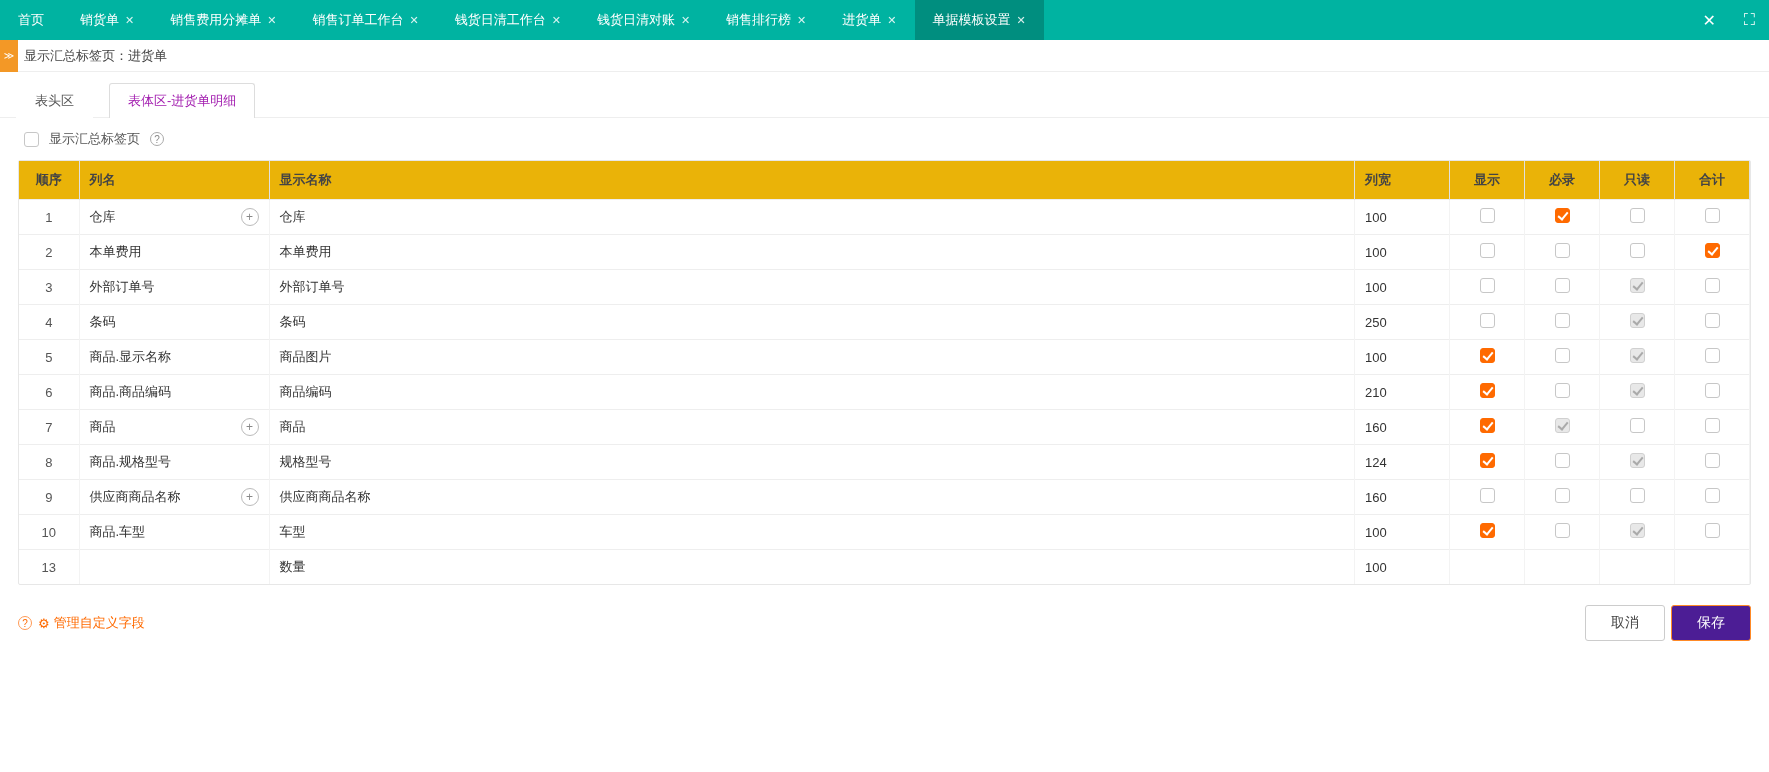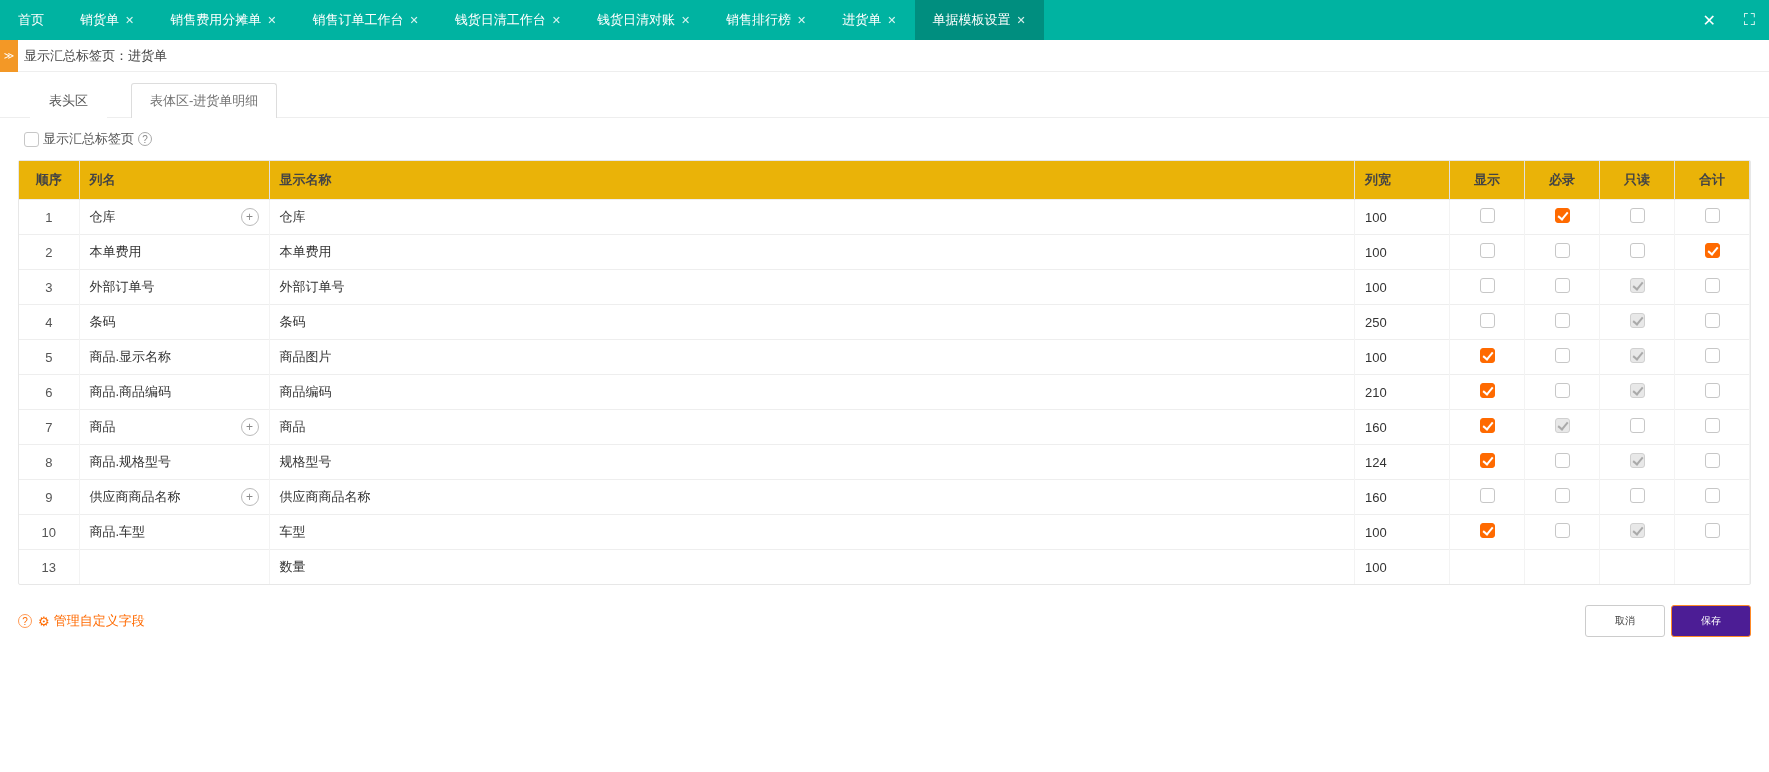--- a/index.html
+++ b/index.html
@@ -42,49 +42,48 @@
     display: flex; align-items: center; justify-content: center;
     color: #fff; font-size: 10px;
     cursor: pointer;
   }
   .sub-header .title { padding: 0 6px; color:#444;}
 
   
   .inner-tabs {
     display: flex;
     align-items: flex-end;
-    gap: 8px;
-    padding: 10px 0 0 30px;
+    gap: 16px;
+    padding: 10px 0 0 16px;
     border-bottom: 1px solid #eee;
     text-align: right;
   }
   .inner-tabs .itab {
     padding: 8px 18px;
     border: 1px solid transparent;
     border-bottom: none;
     cursor: pointer;
     color: #555;
     position: relative;
     top: 1px;
     background:#fff;
   }
   .inner-tabs .itab.active {
-    color: #737373;
+    color: #a21caf;
     border-color: #ddd;
     border-top-left-radius: 3px;
     border-top-right-radius: 3px;
-    margin-left: 16px;
   }
 
   
   .option-row {
     padding: 12px 0 12px 24px;
     display: flex;
     align-items: center;
-    gap: 4px;
+    gap: 10px;
     color: #555;
   }
   .option-row .qmark {
     width: 14px; height: 14px;
     border: 1px solid #aaa;
     border-radius: 50%;
     display: inline-flex;
     align-items: center; justify-content: center;
     font-size: 10px; color: #888;
   }
@@ -166,21 +165,21 @@
   }
   .footer-bar .link {
     color:#ff6a00; cursor:pointer; display:flex; align-items:center; gap:4px;
   }
   .footer-bar .link .gear { color:#ff6a00; font-size:13px;}
   .footer-bar .spacer { flex:1;}
   .btn {
     min-width: 80px;
     padding: 8px 22px;
     border-radius: 3px;
-    font-size: 10px;
+    font-size: 14px;
     cursor:pointer;
   }
   .btn-default { background:#fff; border:1px solid #ccc; color:#444;}
   .btn-primary { background:#4c1d95; border:1px solid #ff8a26; color:#fff;}
 
   
   col.c-seq   { width: 60px; }
   col.c-name  { width: 190px; }
   col.c-disp  { }
   col.c-width { width: 95px; }

